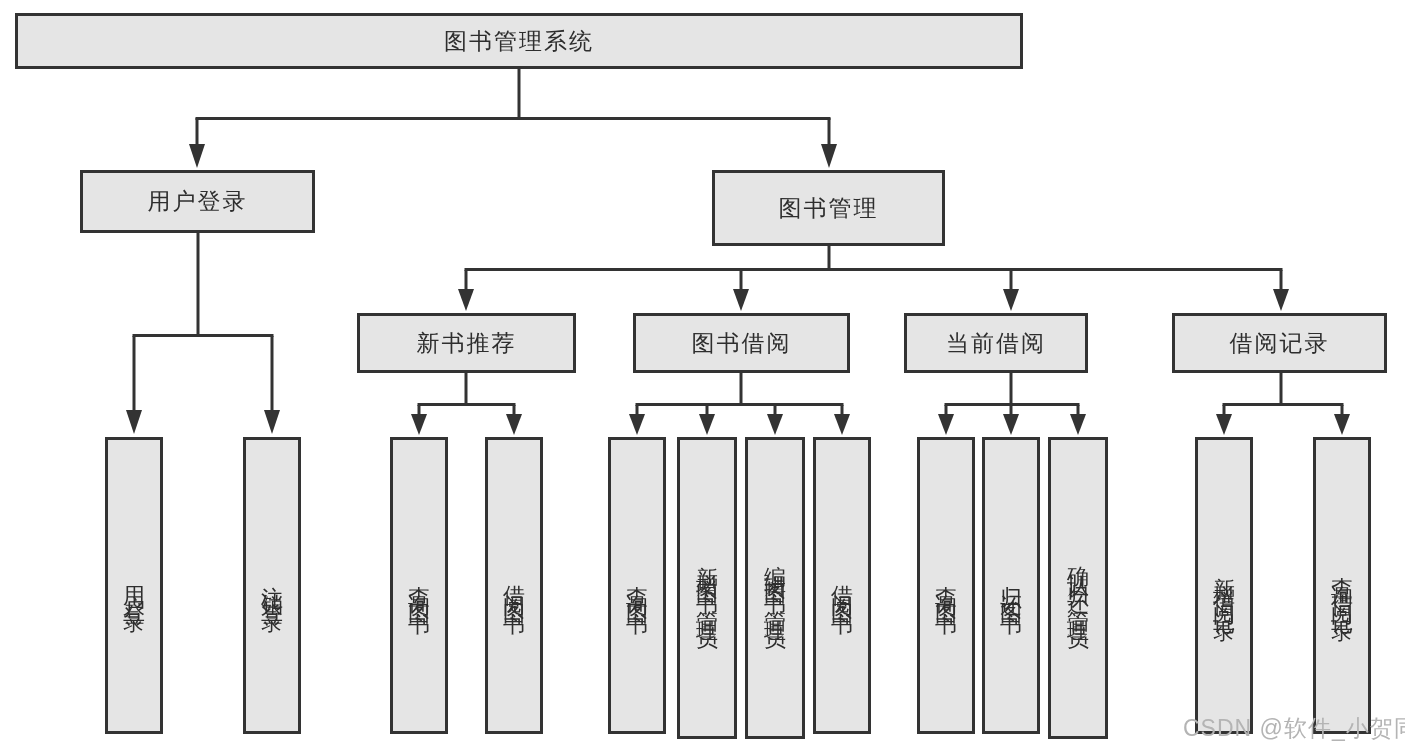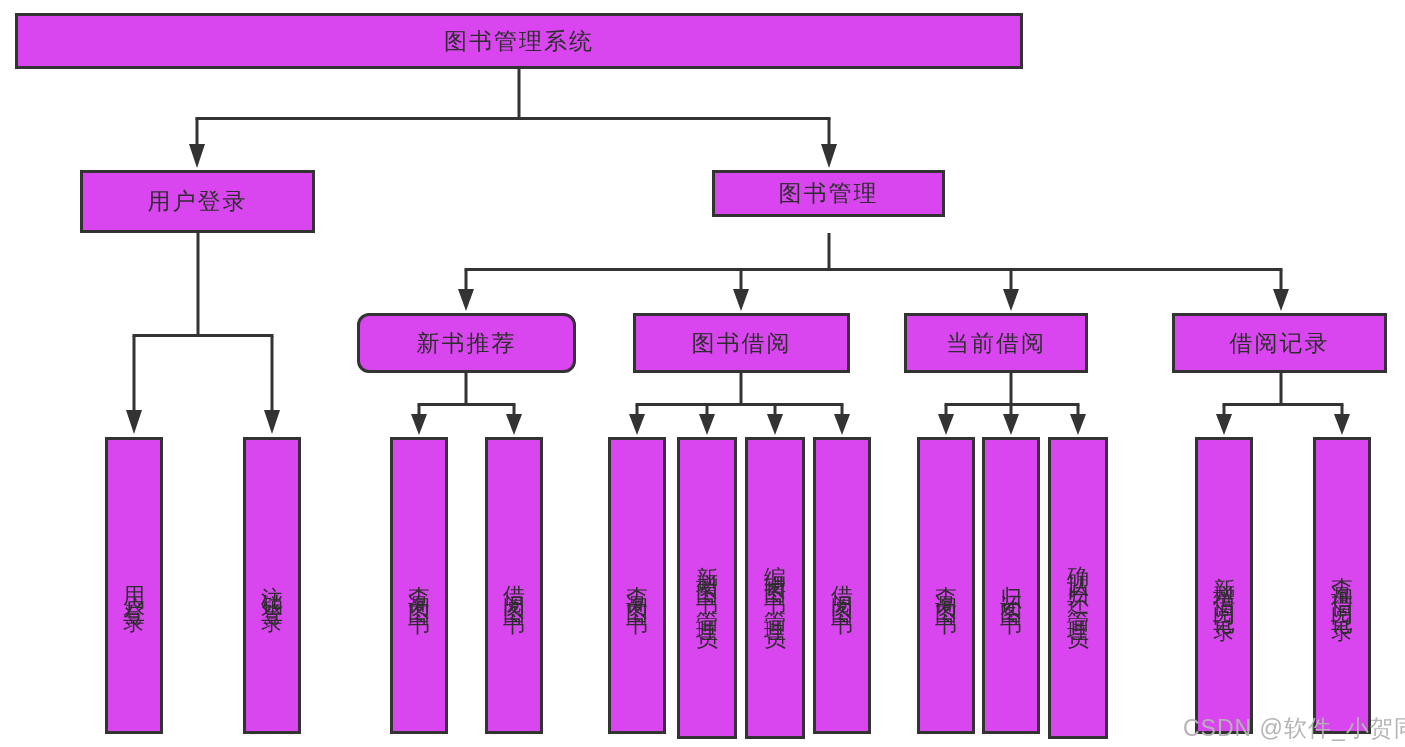--- a/index.html
+++ b/index.html
@@ -18,21 +18,21 @@
   .connectors {
     position: absolute;
     left: 0;
     top: 0;
     width: 1405px;
     height: 747px;
   }
   .box {
     position: absolute;
     box-sizing: border-box;
-    background: #d946ef;
+    background: #e5e5e5;
     border: 3px solid #333333;
     display: flex;
     align-items: center;
     justify-content: center;
     color: #2e2e2e;
   }
   .h-label {
     font-size: 23px;
     letter-spacing: 2px;
     white-space: nowrap;
@@ -127,25 +127,25 @@
     </g>
   </svg>
 
   <div class="box" style="left:15px; top:13px; width:1008px; height:56px;">
     <span class="h-label">图书管理系统</span>
   </div>
 
   <div class="box" style="left:80px; top:170px; width:235px; height:63px;">
     <span class="h-label">用户登录</span>
   </div>
-  <div class="box" style="left:712px; top:170px; width:233px; height:47px;">
+  <div class="box" style="left:712px; top:170px; width:233px; height:76px;">
     <span class="h-label">图书管理</span>
   </div>
 
-  <div class="box" style="left:357px; top:313px; width:219px; height:60px;border-radius:12px;">
+  <div class="box" style="left:357px; top:313px; width:219px; height:60px;">
     <span class="h-label">新书推荐</span>
   </div>
   <div class="box" style="left:633px; top:313px; width:217px; height:60px;">
     <span class="h-label">图书借阅</span>
   </div>
   <div class="box" style="left:904px; top:313px; width:184px; height:60px;">
     <span class="h-label">当前借阅</span>
   </div>
   <div class="box" style="left:1172px; top:313px; width:215px; height:60px;">
     <span class="h-label">借阅记录</span>

